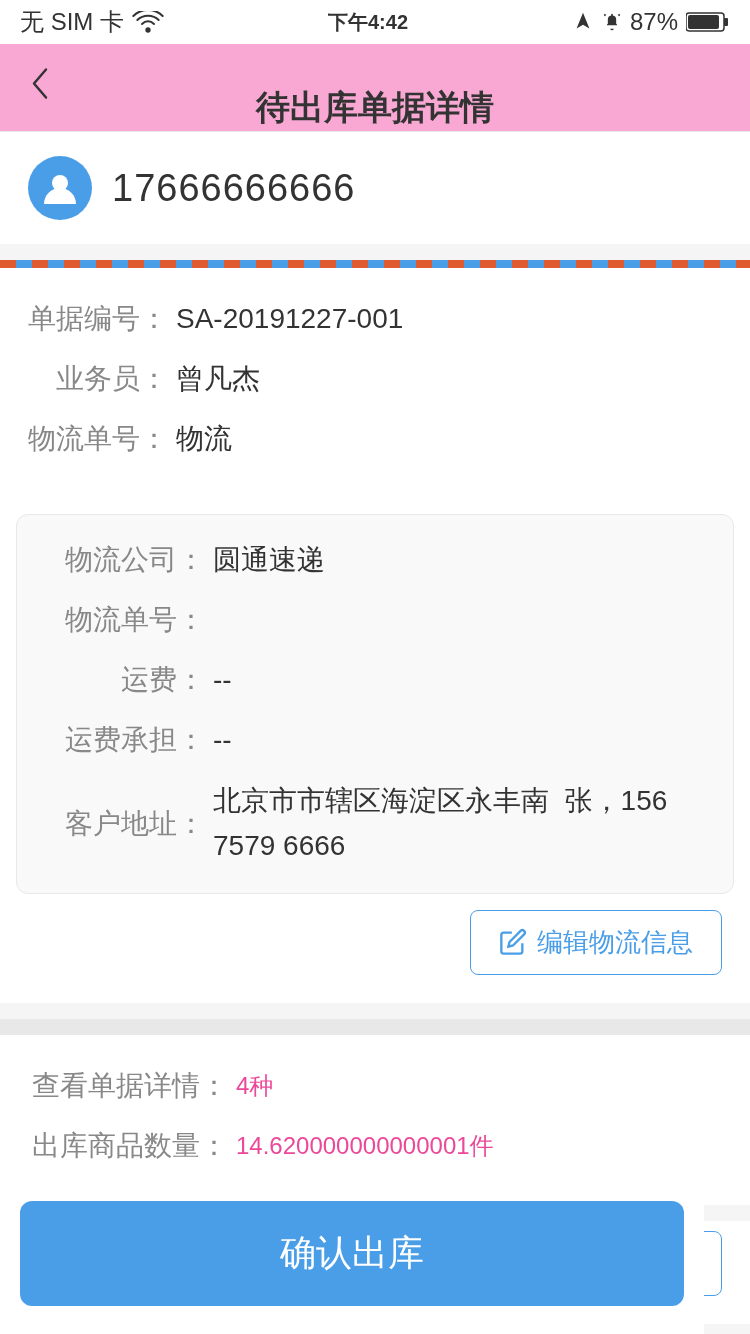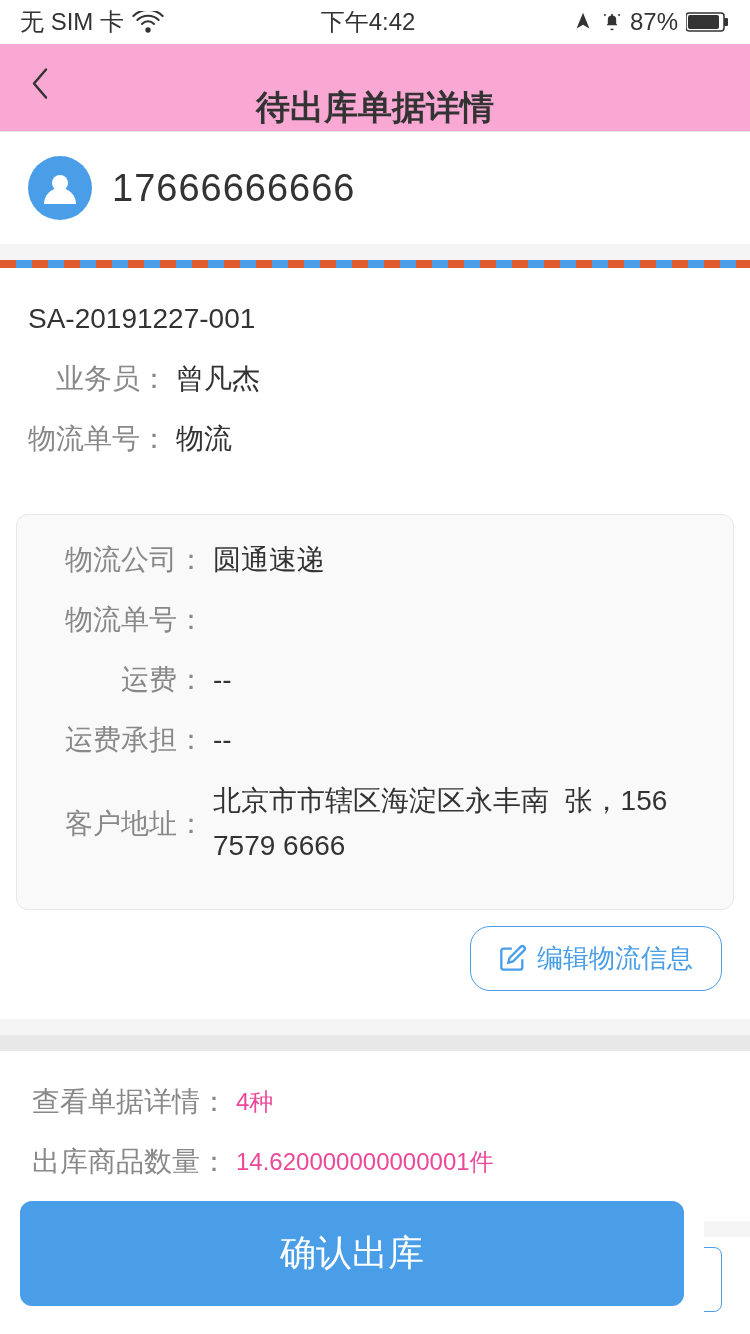--- a/index.html
+++ b/index.html
@@ -25,22 +25,22 @@
       font-size: 26px;
       font-weight: 500;
     }
     .status-left {
       display: flex;
       align-items: center;
       gap: 8px;
       font-size: 24px;
     }
     .status-center {
-      font-size: 24px;
-      font-weight: 400;
+      font-size: 20px;
+      font-weight: 700;
     }
     .status-right {
       display: flex;
       align-items: center;
       gap: 8px;
       font-size: 24px;
     }
 
     
     .nav-bar {
@@ -137,21 +137,21 @@
       border-radius: 12px;
       margin: 0 16px 16px;
       padding: 24px 28px;
     }
     .logistics-row {
       display: flex;
       align-items: center;
       margin-bottom: 18px;
       line-height: 1.5;
     }
-    .logistics-row:last-child { margin-bottom: 16px; }
+    .logistics-row:last-child { margin-bottom: 0; }
     .logistics-label {
       color: #888;
       font-size: 28px;
       min-width: 160px;
       text-align: right;
       flex-shrink: 0;
       margin-right: 8px;
     }
     .logistics-value {
       color: #333;
@@ -176,21 +176,21 @@
 
     
     .edit-btn-row {
       display: flex;
       justify-content: flex-end;
       padding: 0 28px 28px;
       background: #fff;
     }
     .edit-btn {
       border: 1px solid #4a9ee8;
-      border-radius: 20px;
+      border-radius: 8px;
       padding: 14px 28px;
       color: #4a9ee8;
       font-size: 26px;
       display: flex;
       align-items: center;
       gap: 10px;
       cursor: pointer;
       background: #fff;
       font-family: Liberation Serif, serif;
     }
@@ -327,20 +327,21 @@
       </svg>
     </div>
     <span class="customer-phone">17666666666</span>
   </div>
 
   <div class="dashed-divider"></div>
 
   <div class="section-block">
     <div class="info-section">
       <div class="info-row">
+        <span class="info-label">单据编号：</span>
         <span class="info-value">SA-20191227-001</span>
       </div>
       <div class="info-row">
         <span class="info-label">业务员：</span>
         <span class="info-value">曾凡杰</span>
       </div>
       <div class="info-row">
         <span class="info-label">物流单号：</span>
         <span class="info-value">物流</span>
       </div>

